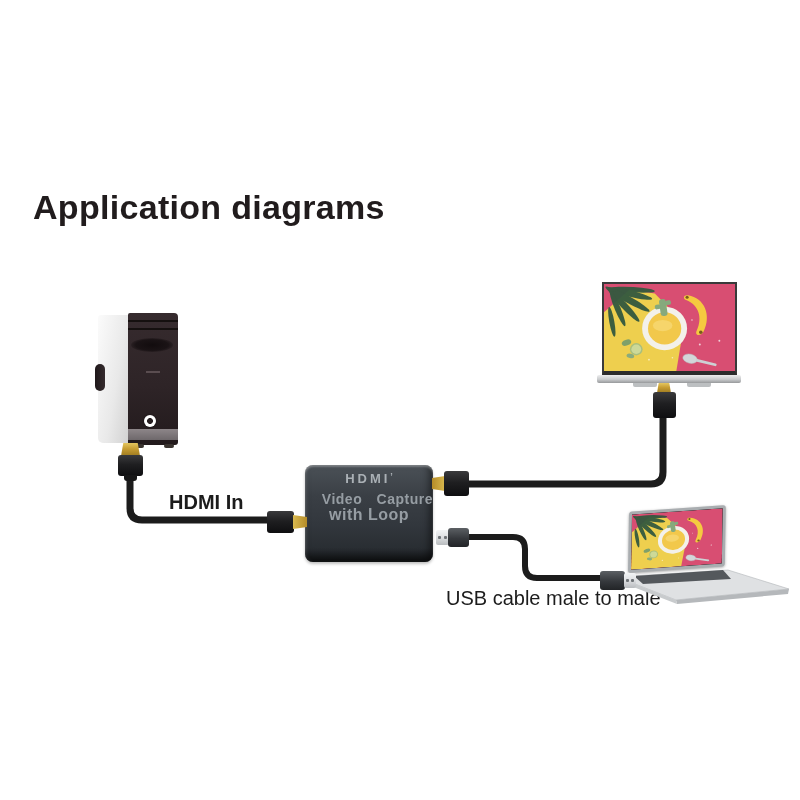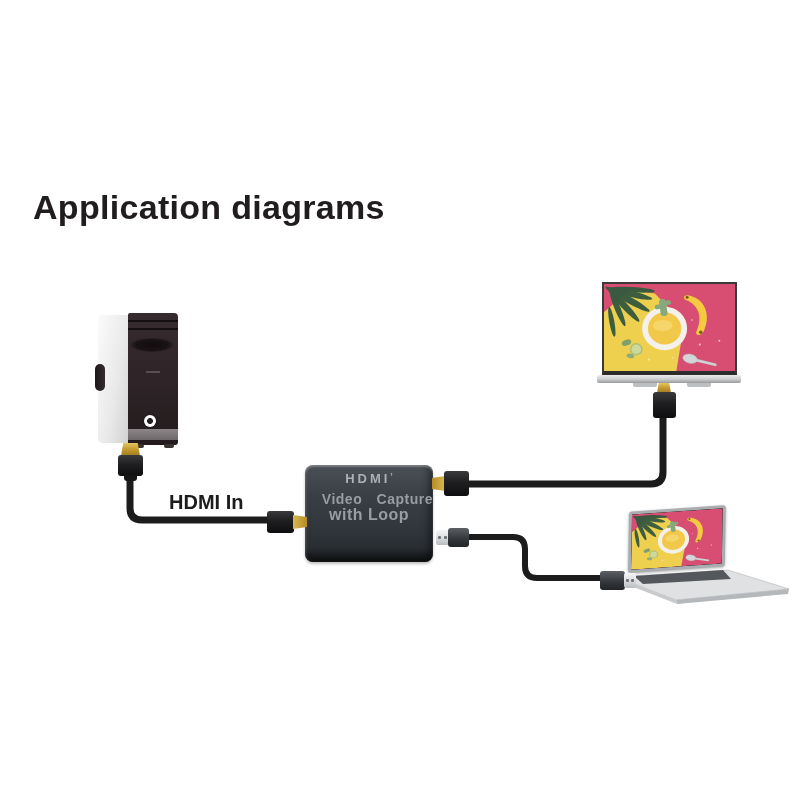--- a/index.html
+++ b/index.html
@@ -243,14 +243,15 @@
   <div class="tv-foot f1"></div>
   <div class="tv-foot f2"></div>
 
   <div class="laptop-screen">
     <svg>
         <use href="#foodScene"></use>
       </svg>
   </div>
 
   <span class="lbl" id="lbl-hdmi-in">HDMI In</span>
+  <span class="lbl" id="lbl-usb">USB cable male to male</span>
 
 </div>
 
 </body></html>

